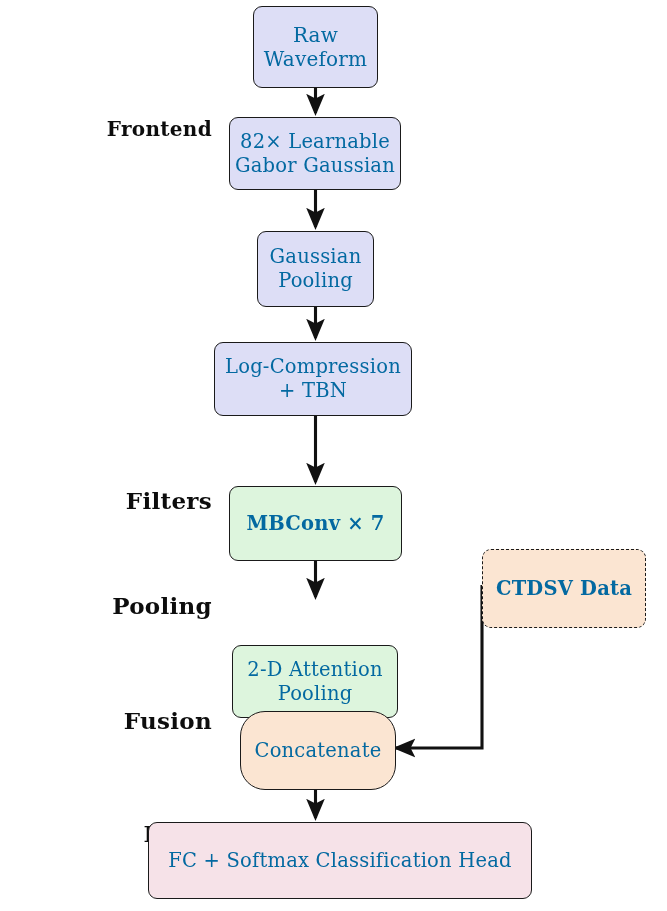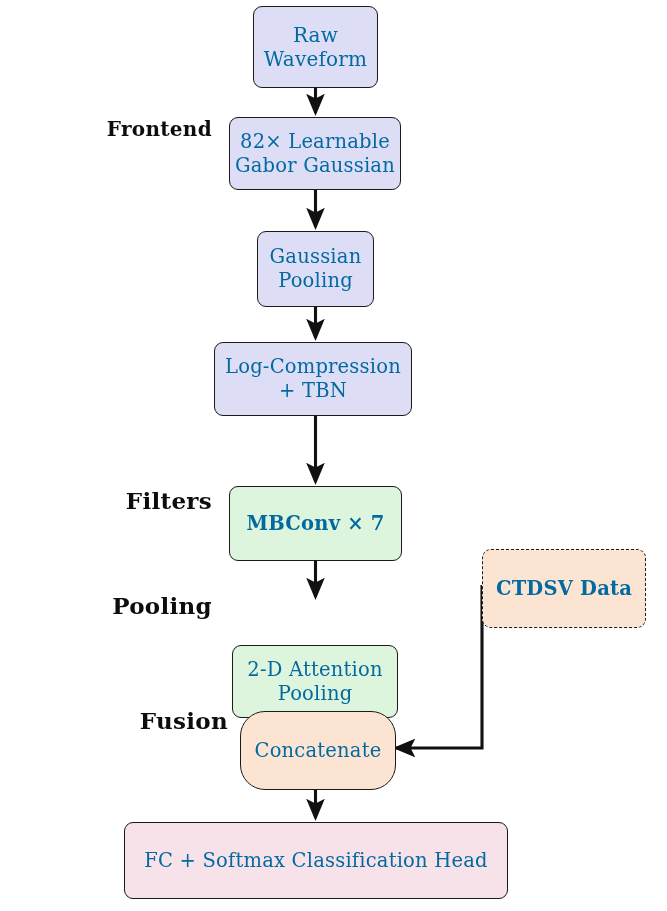--- a/index.html
+++ b/index.html
@@ -41,21 +41,21 @@
     line-height: 1.22;
     letter-spacing: 0.2px;
   }
   .node .ln { display: block; white-space: nowrap; }
   .node .ln.bold { font-weight: bold; }
 
   .fill-blue   { background: #dedeف7; }
   .fill-blue   { background: #dddef6; }
   .fill-green  { background: #ddf5dd; }
   .fill-peach  { background: #fbe5d2; border-radius: 25px; }
-  .fill-pink   { background: #f6e2e8; }
+  .fill-pink   { background: #f6e2e8; margin-left: 24px; }
 
   .dashed {
     border-style: dashed;
     border-width: 1.6px;
     border-radius: 9px;
     font-weight: bold;
   }
 
   .stage-label {
     position: absolute;
@@ -96,21 +96,21 @@
   </div>
 
   <div class="stage-label" style="left:0px; top:487px; width:212px; font-size:23px;">
     <span>Filters</span>
   </div>
 
   <div class="stage-label" style="left:0px; top:592px; width:212px; font-size:23px;">
     <span>Pooling</span>
   </div>
 
-  <div class="stage-label" style="left:16px; top:707px; width:212px; font-size:23px;">
+  <div class="stage-label" style="left:0px; top:707px; width:212px; font-size:23px;">
     <span>Fusion</span>
   </div>
 
   <div class="stage-label" style="left:0px; top:820px; width:212px; font-size:23px;">
     <span>Head</span>
   </div>
 
   <div class="node fill-blue" style="left: 253px; top: 6px; width: 125px; height: 82px; font-size: 20px; background: rgb(221, 222, 246);">
     <span class="ln">Raw</span>
     <span class="ln">Waveform</span>

